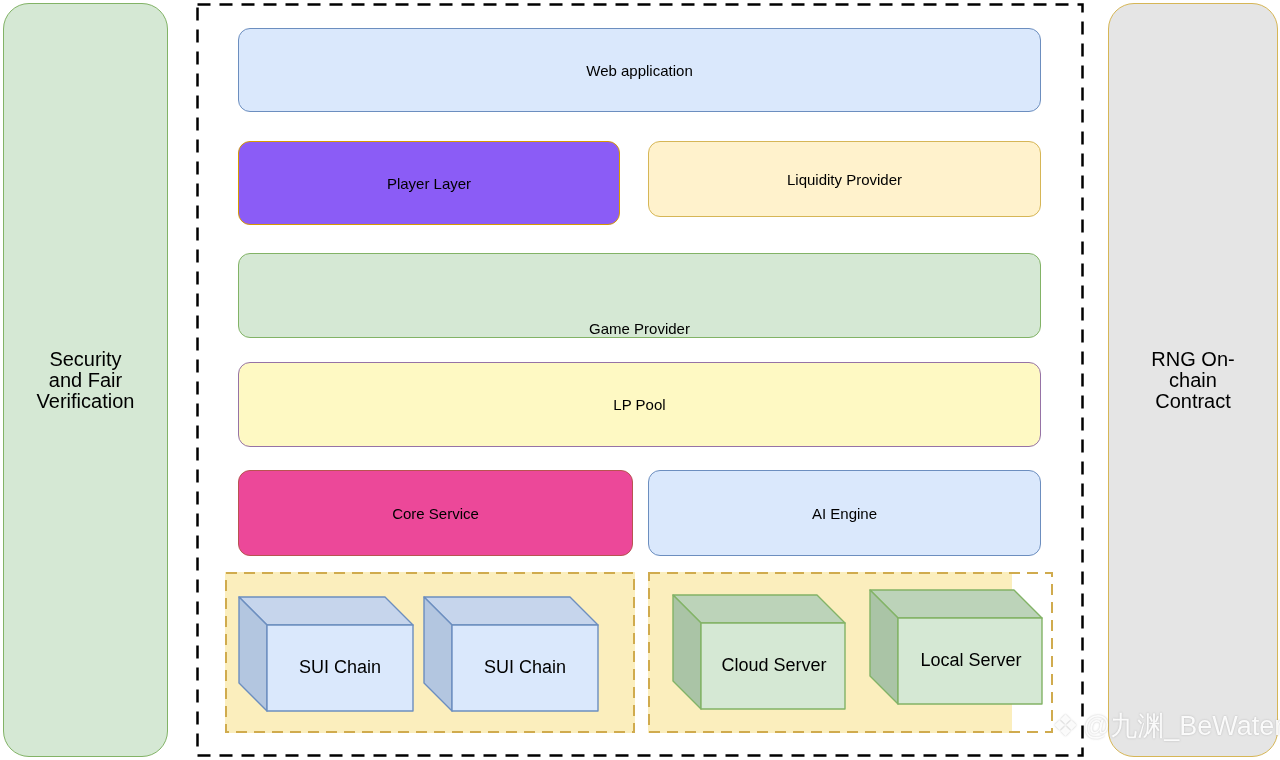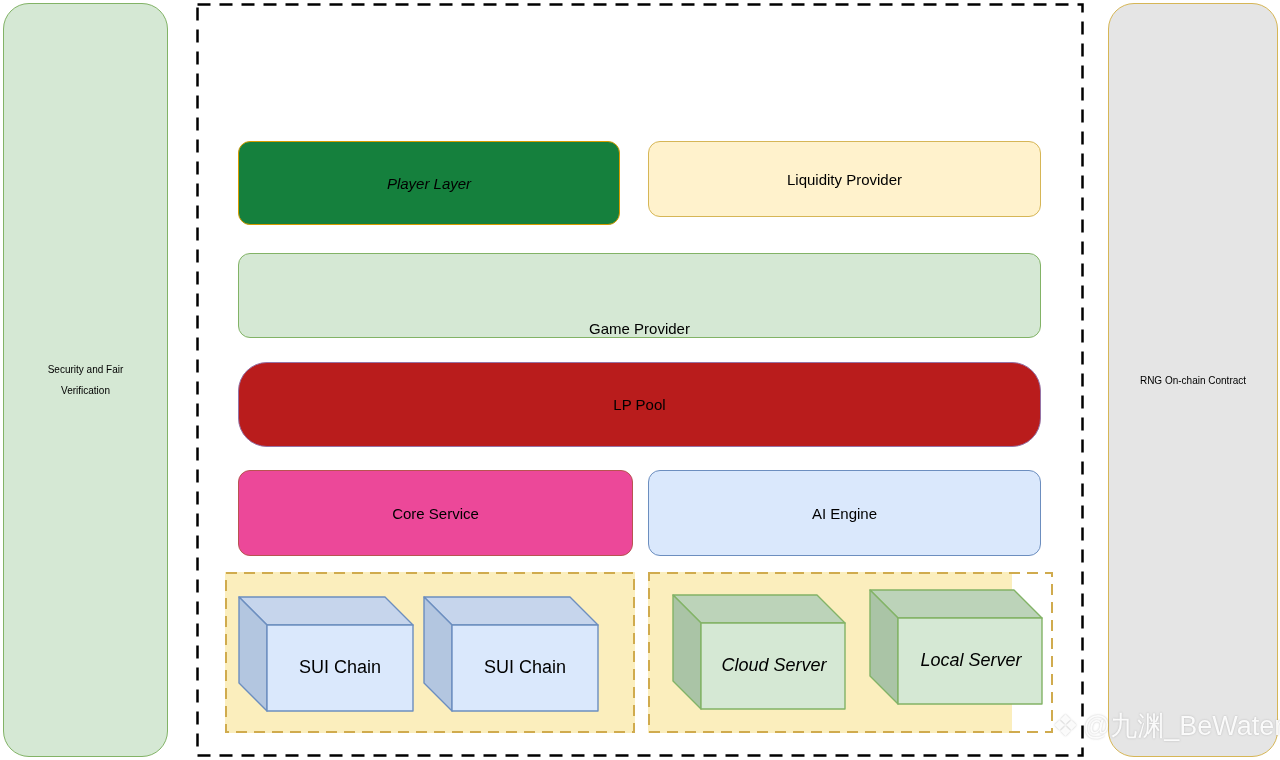--- a/index.html
+++ b/index.html
@@ -5,34 +5,34 @@
   html,body{margin:0;padding:0;}
   body{
     width:1280px;height:760px;position:relative;background:#ffffff;
     font-family:"Liberation Sans","DejaVu Sans",sans-serif;color:#000;
     overflow:hidden;
   }
   .abs{position:absolute;}
   
   .panel{
     border-radius:26px;border:1px solid;display:flex;align-items:center;justify-content:center;
-    text-align:center;font-size:10px;line-height:21px;box-sizing:border-box;padding:0 28px;
+    text-align:center;font-size:20px;line-height:21px;box-sizing:border-box;padding:0 28px;
   }
   .panel.green{background:#d5e8d4;border-color:#82b366;}
   .panel.yellow{background:#e5e5e5;border-color:#d6b656;}
   
   .layer-box{
     border-radius:12px;border:1px solid;display:flex;align-items:center;justify-content:center;
     font-size:15px;box-sizing:border-box;text-align:center;
   }
   .c-blue  {background:#dae8fc;border-color:#6c8ebf;}
-  .c-orange{background:#15803d;border-color:#d79b00;font-style:italic;}
+  .c-orange{background:#8b5cf6;border-color:#d79b00;}
   .c-yellow{background:#fff2cc;border-color:#d6b656;}
   .c-green {background:#d5e8d4;border-color:#82b366;align-items:flex-end;}
-  .c-purple{background:#b91c1c;border-color:#9673a6;border-radius:29px;}
+  .c-purple{background:#fef9c3;border-color:#9673a6;}
   .c-red   {background:#ec4899;border-color:#b85450;}
   
   .group{background:#fbeebd;}
   .group svg.border{position:absolute;left:0;top:0;}
   
   .cube{position:absolute;width:174px;height:114px;}
   .cube svg{position:absolute;left:0;top:0;overflow:visible;}
   .cube .cube-label{
     position:absolute;left:28px;top:28px;width:146px;height:84px;
     display:flex;align-items:center;justify-content:center;font-size:18px;
@@ -59,20 +59,23 @@
 <div class="abs" style="left:0;top:0;width:1280px;height:760px;">
 
   <div class="panel green abs" style="left:3px;top:3px;width:165px;height:754px;">
     <span>Security and Fair Verification</span>
   </div>
 
   <svg class="abs" style="left:196px;top:3px;" width="888" height="754" viewBox="0 0 888 754">
     <rect x="1.5" y="1.5" width="885" height="751" fill="none" stroke="#000000" stroke-width="2.5" stroke-dasharray="13 9"></rect>
   </svg>
 
+  <div class="layer-box c-blue abs" style="left:238px;top:28px;width:803px;height:84px;">
+    <span>Web application</span>
+  </div>
 
   <div class="layer-box c-orange abs" style="left:238px;top:141px;width:382px;height:84px;">
     <span>Player Layer</span>
   </div>
 
   <div class="layer-box c-yellow abs" style="left:648px;top:141px;width:393px;height:76px;">
     <span>Liquidity Provider</span>
   </div>
 
   <div class="layer-box c-green abs" style="left:238px;top:253px;width:803px;height:85px;">
@@ -108,21 +111,21 @@
     <div class="cube cube-blue" style="left:199px;top:25px;">
       <svg width="174" height="114" viewBox="0 0 174 114">
         <polygon class="face-top" points="0,0 146,0 174,28 28,28"></polygon>
         <polygon class="face-left" points="0,0 28,28 28,114 0,86"></polygon>
         <rect class="face-front" x="28" y="28" width="146" height="86"></rect>
       </svg>
       <span class="cube-label">SUI Chain</span>
     </div>
   </div>
 
-  <div class="group abs" style="left:648px;top:572px;width:364px;height:161px;font-style:italic;">
+  <div class="group abs" style="left:648px;top:572px;width:364px;height:161px;">
     <svg class="border" width="405" height="161" viewBox="0 0 405 161">
       <rect x="1" y="1" width="403" height="159" fill="none" stroke="#d0ab4e" stroke-width="2" stroke-dasharray="11 7"></rect>
     </svg>
 
     <div class="cube cube-green" style="left:25px;top:23px;">
       <svg width="172" height="114" viewBox="0 0 172 114">
         <polygon class="face-top" points="0,0 144,0 172,28 28,28"></polygon>
         <polygon class="face-left" points="0,0 28,28 28,114 0,86"></polygon>
         <rect class="face-front" x="28" y="28" width="144" height="86"></rect>
       </svg>

